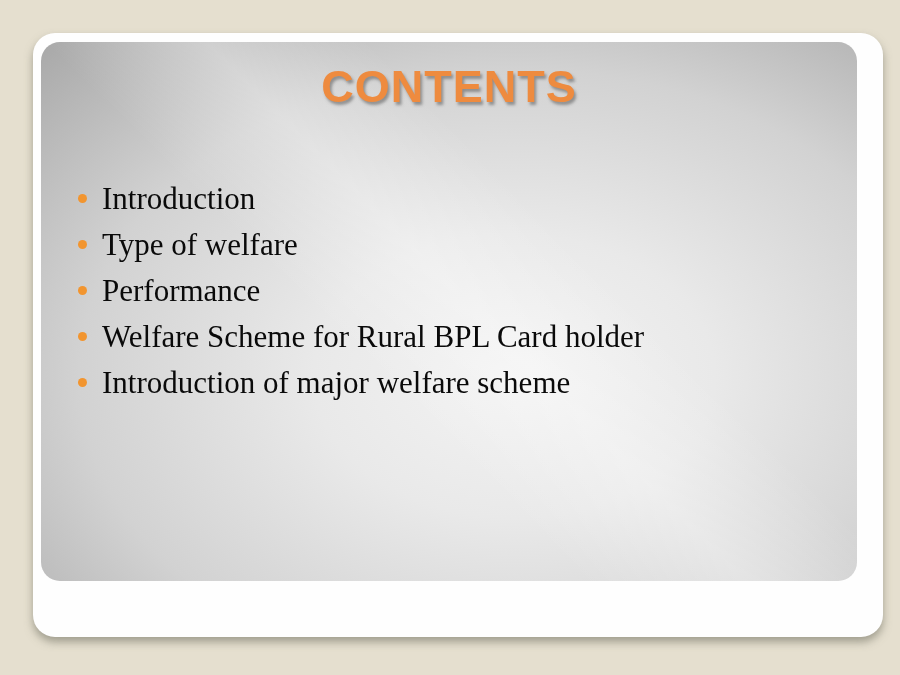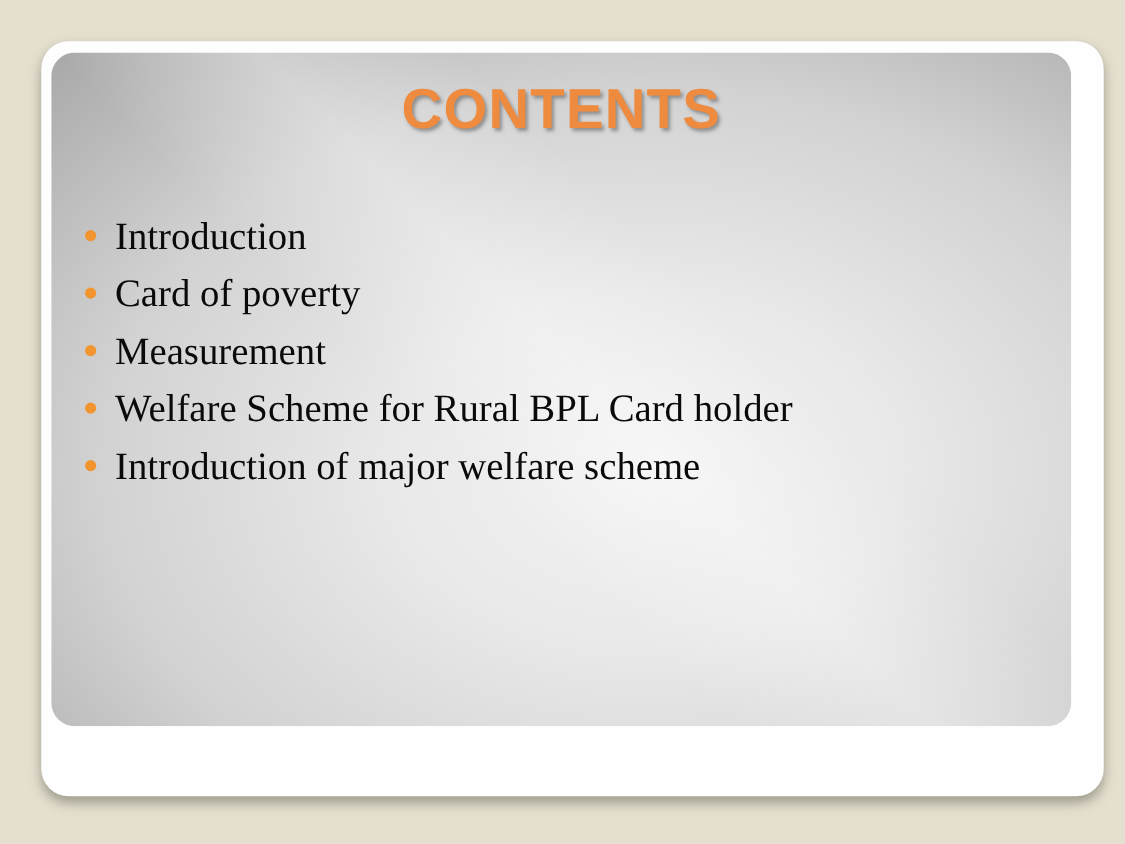--- a/index.html
+++ b/index.html
@@ -48,21 +48,21 @@
     font-weight: bold;
     font-size: 45px;
     letter-spacing: 1px;
     color: #ee8b3f;
     text-shadow: 2px 3px 3px rgba(96, 96, 96, 0.6);
   }
   .contents-list {
     position: absolute;
     left: 25px;
     top: 121px;
-    margin: 2px;
+    margin: 12px;
     padding: 0;
     list-style: none;
   }
   .list-item {
     position: relative;
     height: 46.2px;
     padding-left: 24px;
     display: flex;
     align-items: center;
   }
@@ -90,25 +90,25 @@
   <div class="slide-card">
     <div class="slide-panel">
       <h1 class="slide-title">CONTENTS</h1>
       <ul class="contents-list">
         <li class="list-item">
           <span class="bullet"></span>
           <span class="item-label">Introduction</span>
         </li>
         <li class="list-item">
           <span class="bullet"></span>
-          <span class="item-label">Card of poverty</span>
+          <span class="item-label">Type of welfare</span>
         </li>
         <li class="list-item">
           <span class="bullet"></span>
-          <span class="item-label">Measurement</span>
+          <span class="item-label">Performance</span>
         </li>
         <li class="list-item">
           <span class="bullet"></span>
           <span class="item-label">Welfare Scheme for Rural BPL Card holder</span>
         </li>
         <li class="list-item">
           <span class="bullet"></span>
           <span class="item-label">Introduction of major welfare scheme</span>
         </li>
       </ul>

